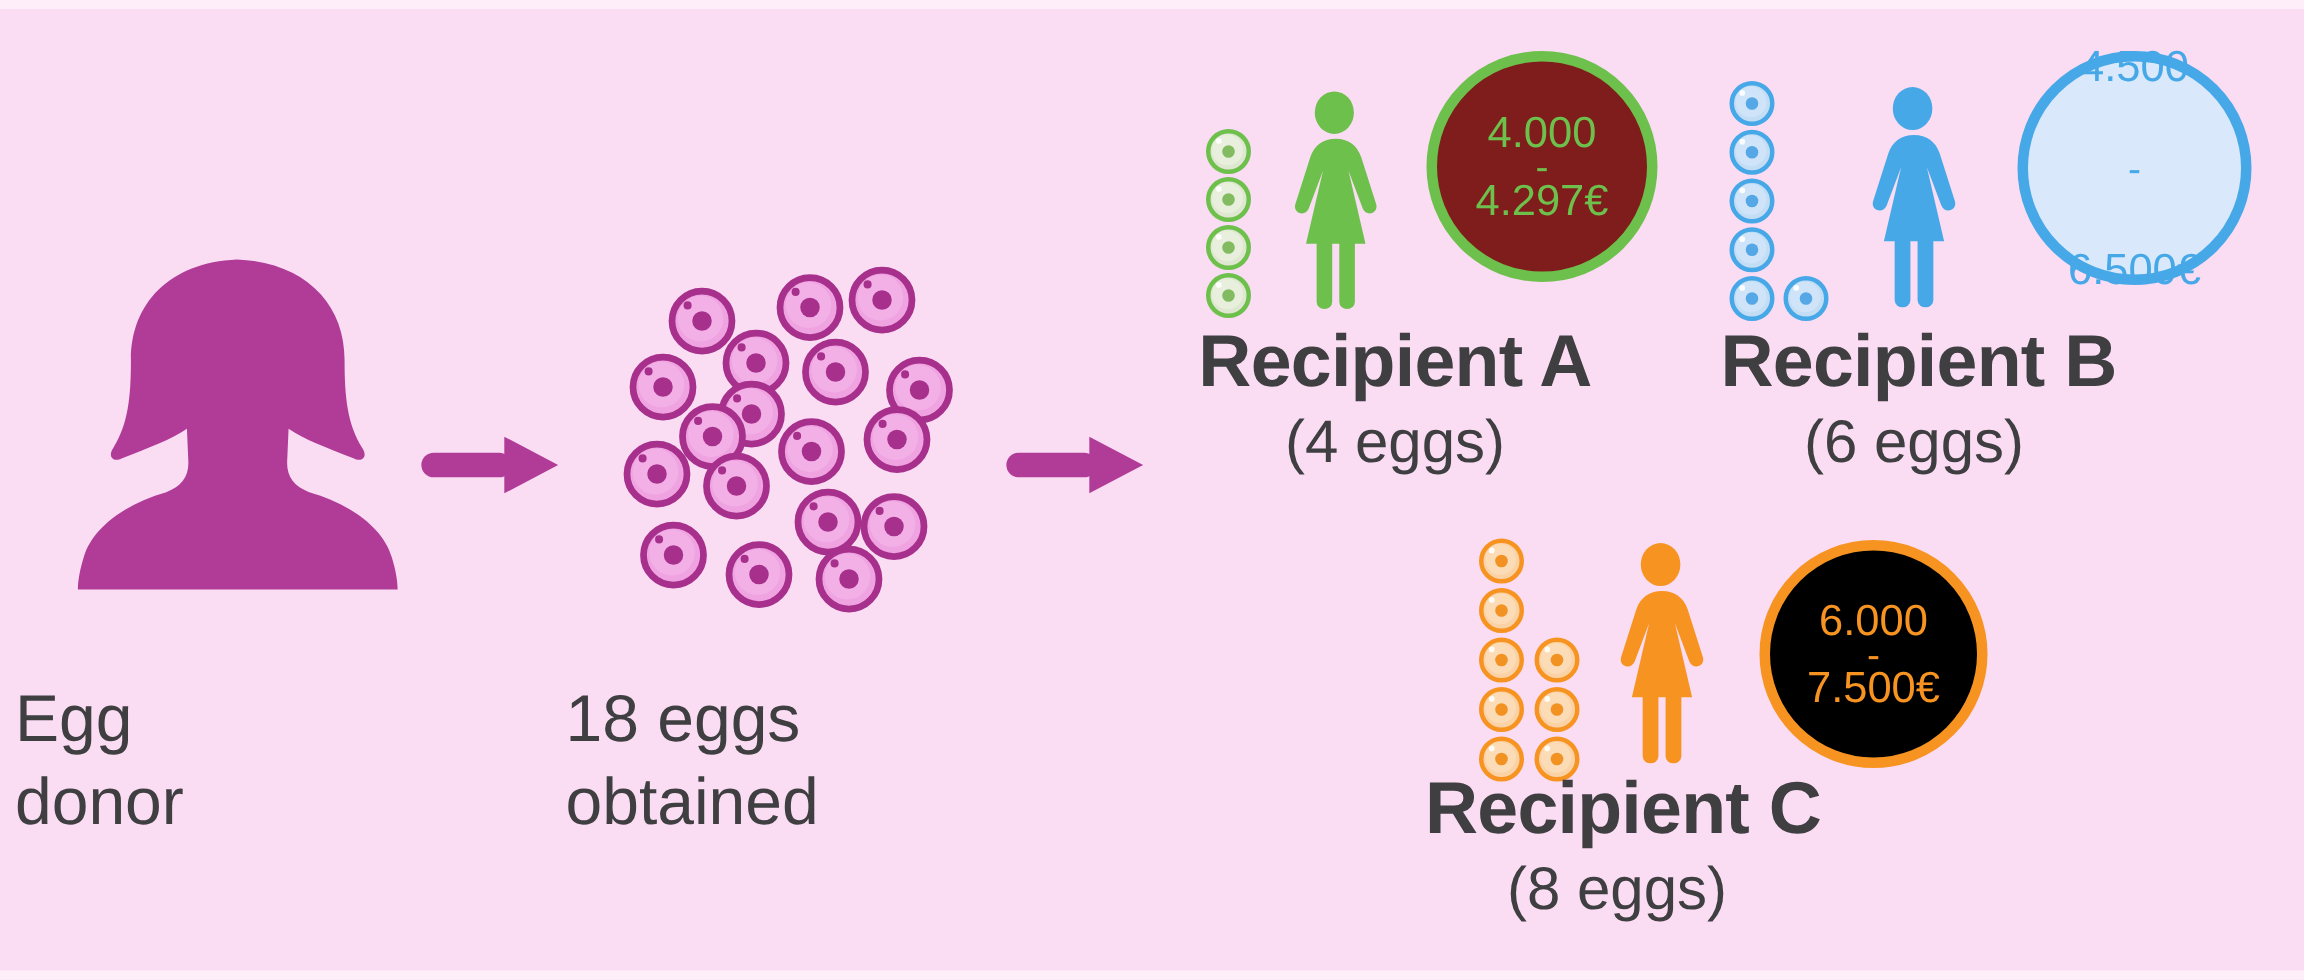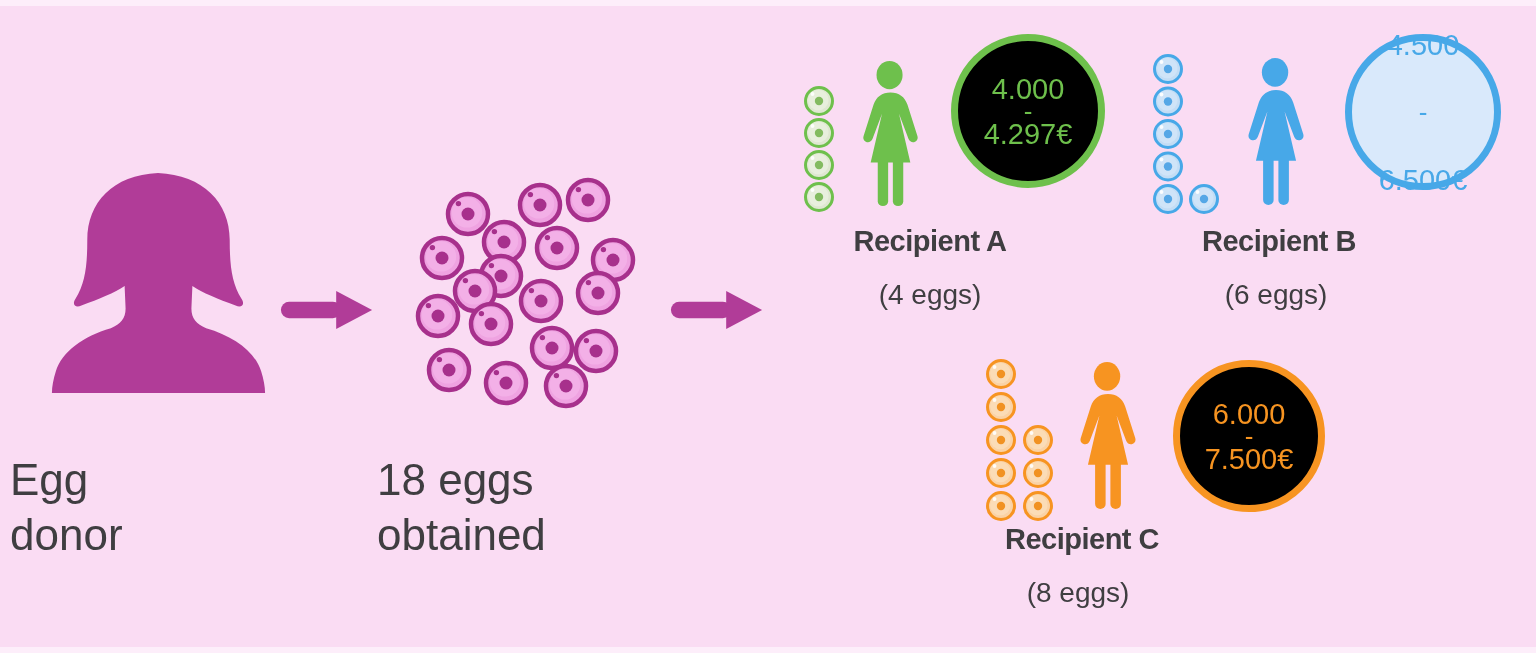--- a/index.html
+++ b/index.html
@@ -18,25 +18,25 @@
   .caption{
     color:#3f3e41;
     font-size:44px;line-height:55px;
     text-align:left;
     width:300px;
   }
   #donor-caption{left:10px;top:452px;}
   #harvest-caption{left:377px;top:452px;}
 
   .recipient-name{
-    color:#3f3e41;font-weight:bold;font-size:29px;line-height:44px;
+    color:#3f3e41;font-weight:bold;font-size:49px;line-height:44px;
     width:320px;text-align:center;letter-spacing:-0.5px;
   }
   .recipient-count{
-    color:#3f3e41;font-size:28px;line-height:44px;
+    color:#3f3e41;font-size:40px;line-height:44px;
     width:320px;text-align:center;
   }
   .gA .recipient-name{left:770px;top:219px;}
   .gA .recipient-count{left:770px;top:273px;}
   .gB .recipient-name{left:1119px;top:219px;}
   .gB .recipient-count{left:1116px;top:273px;}
   .gC .recipient-name{left:922px;top:517px;}
   .gC .recipient-count{left:918px;top:571px;}
 
   .badge{
@@ -246,21 +246,21 @@
         <g>
           <circle cx="16" cy="112" r="13.5" fill="#dfe7d1" stroke="#6ec04c" stroke-width="3"></circle>
           <circle cx="15.325" cy="110.92" r="10.26" fill="#e8efdd"></circle>
           <circle cx="16" cy="112" r="4.2" fill="#83bb60"></circle>
           <circle cx="9.52" cy="104.98" r="1.9" fill="rgba(255,255,255,0.9)"></circle>
         </g>
       </svg>
     <svg class="abs woman" viewBox="0 0 90 160" fill="#6ec04c">
         <use href="#woman-sym"></use>
       </svg>
-    <div class="abs badge" style="border-color: rgb(110, 192, 76); background: #000000; color: rgb(110, 192, 76);">
+    <div class="abs badge" style="border-color: rgb(110, 192, 76); background: #7f1d1d; color: rgb(110, 192, 76);">
       <div>4.000</div>
       <div class="sep">-</div>
       <div>4.297€</div>
     </div>
     <div class="abs recipient-name">Recipient A</div>
     <div class="abs recipient-count">(4 eggs)</div>
   </div>
 
   <div class="recipient-group gB">
     <svg class="abs stack" width="70" height="168" viewBox="0 0 70 168">

